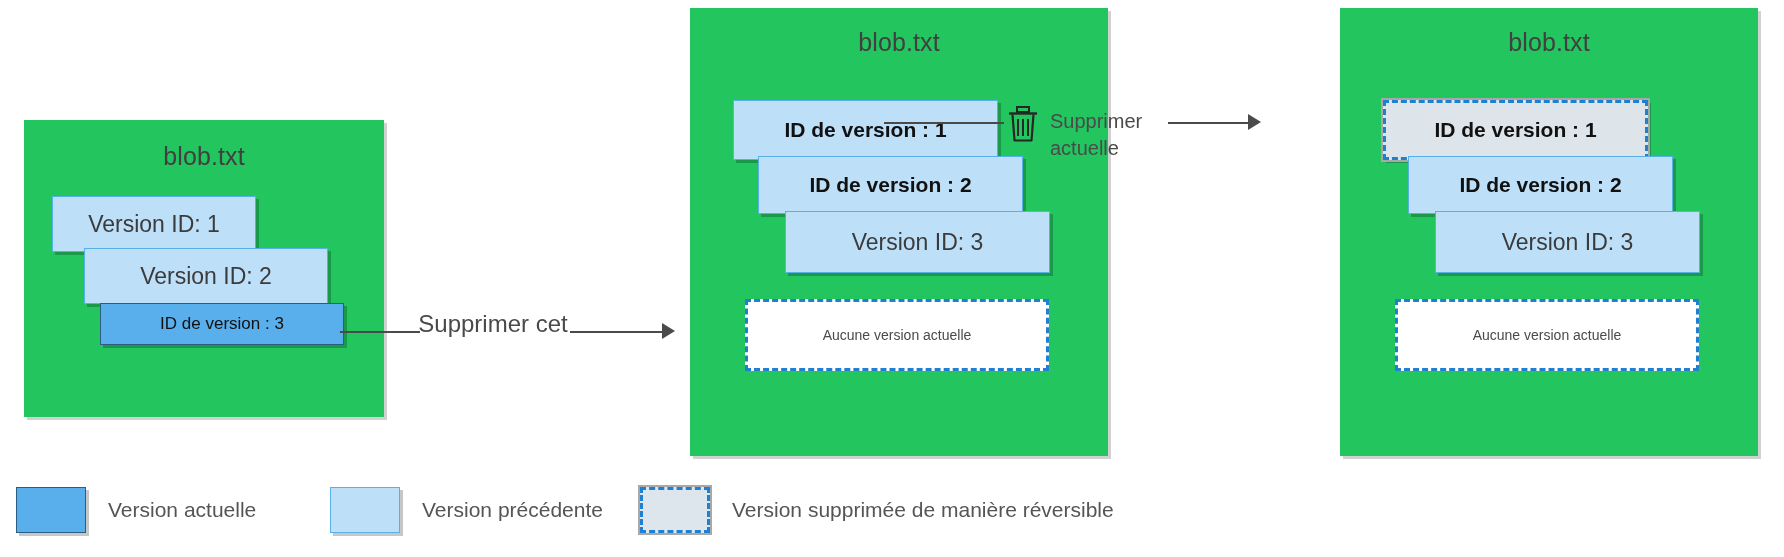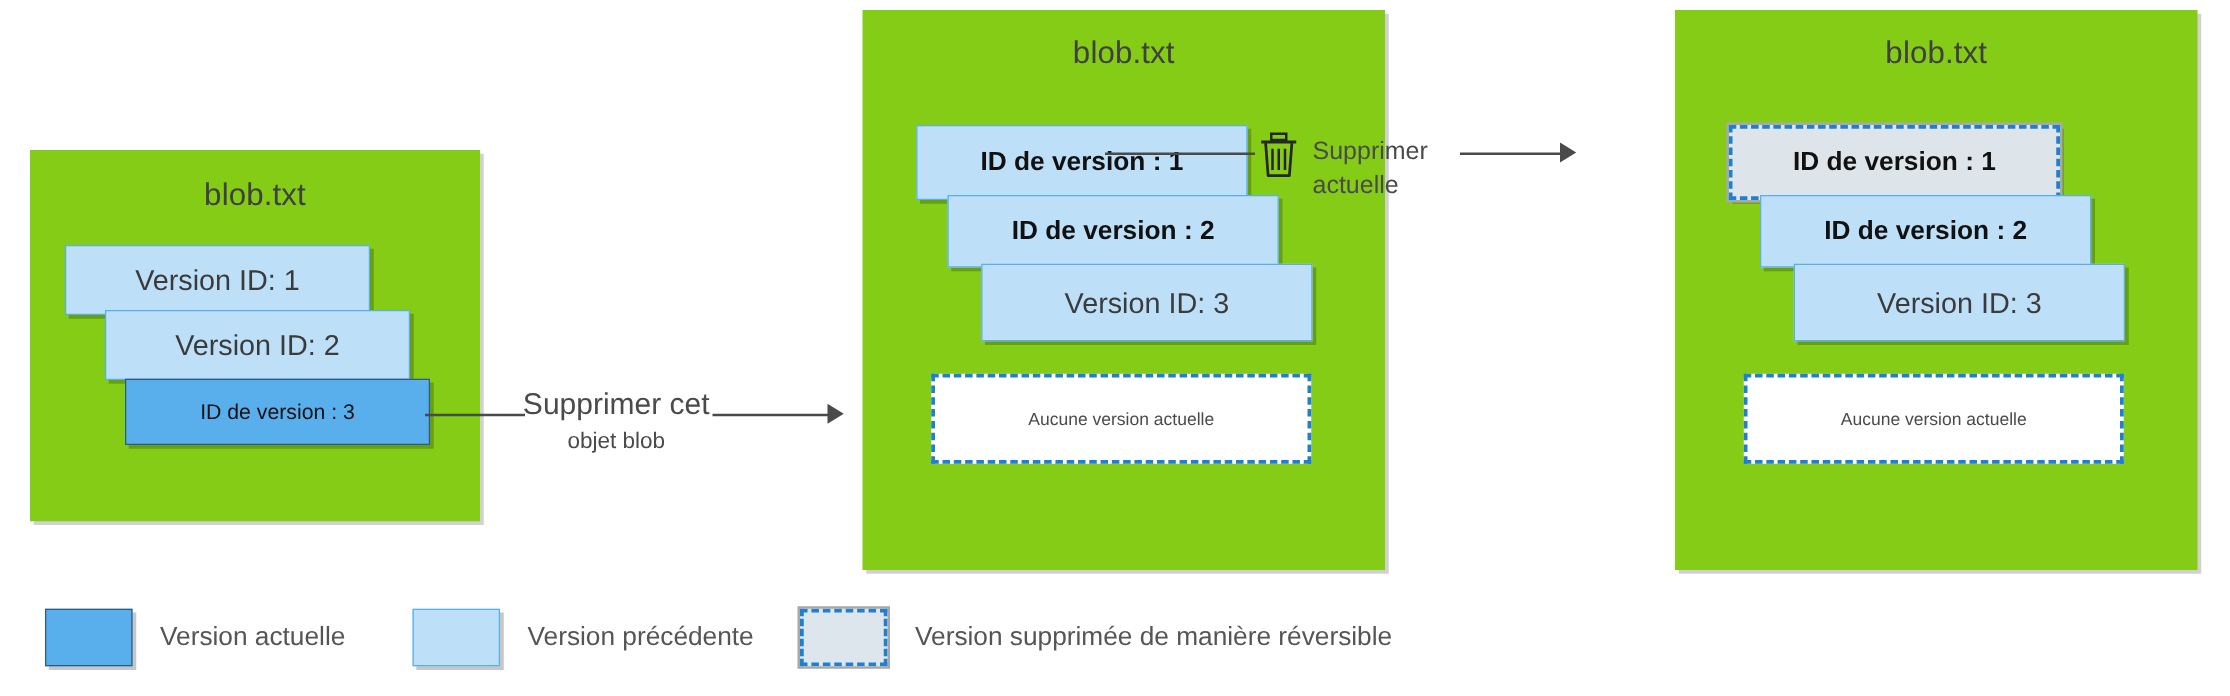--- a/index.html
+++ b/index.html
@@ -15,21 +15,21 @@
     position: relative;
     width: 1784px;
     height: 557px;
     background: #ffffff;
     overflow: hidden;
   }
 
   
   .panel {
     position: absolute;
-    background: #84cc16;
+    background: #22c55e;
     box-shadow: 3px 3px 0 0 rgba(0,0,0,0.18);
   }
   .panel-title {
     position: absolute;
     left: 0;
     right: 0;
     text-align: center;
     font-size: 25px;
     color: #404040;
     letter-spacing: 0.1px;
@@ -138,37 +138,36 @@
   }
 </style>
 </head>
 <body>
 
 <div id="stage">
 
   <div class="panel" style="left:24px; top:120px; width:360px; height:297px;">
     <div class="panel-title" style="top:22px;">blob.txt</div>
 
-    <div class="card prev" style="left:28px; top:76px; width:244px; height:56px;">
+    <div class="card prev" style="left:28px; top:76px; width:204px; height:56px;">
       <span class="lbl-lg">Version ID: 1</span>
     </div>
 
     <div class="card prev" style="left:60px; top:128px; width:244px; height:56px;">
       <span class="lbl-lg">Version ID: 2</span>
     </div>
 
-    <div class="card current" style="left:76px; top:183px; width:244px; height:53px;">
+    <div class="card current" style="left:76px; top:183px; width:244px; height:42px;">
       <span class="lbl-sm-norm">ID de version : 3</span>
     </div>
   </div>
 
   <div class="hline" style="left:340px; top:331px; width:80px;"></div>
   <div class="conn-label" style="left:408px; top:308px; width:170px;">
     <span class="l1">Supprimer cet</span>
-    <span class="l2">objet blob</span>
   </div>
   <div class="hline" style="left:570px; top:331px; width:96px;"></div>
   <div class="arrowhead" style="left:662px; top:323px;"></div>
 
   <div class="panel" style="left:690px; top:8px; width:418px; height:448px;">
     <div class="panel-title" style="top:20px;">blob.txt</div>
 
     <div class="card prev" style="left:43px; top:92px; width:265px; height:60px;">
       <span class="lbl-sm">ID de version : 1</span>
     </div>
@@ -222,21 +221,21 @@
       <span class="lbl-lg">Version ID: 3</span>
     </div>
 
     <div class="nocurrent" style="left:55px; top:291px; width:304px; height:72px;">
       <span>Aucune version actuelle</span>
     </div>
   </div>
 
   <div class="legend">
 
-    <div class="legend-item" style="left:36px; top:0px;">
+    <div class="legend-item" style="left:16px; top:0px;">
       <div class="swatch current"></div>
       <div class="legend-text">Version actuelle</div>
     </div>
 
     <div class="legend-item" style="left:640px; top:0px;">
       <div class="swatch softdel"></div>
       <div class="legend-text">Version supprimée de manière réversible</div>
     </div>
 
     <div class="legend-item" style="left:330px; top:0px;">

